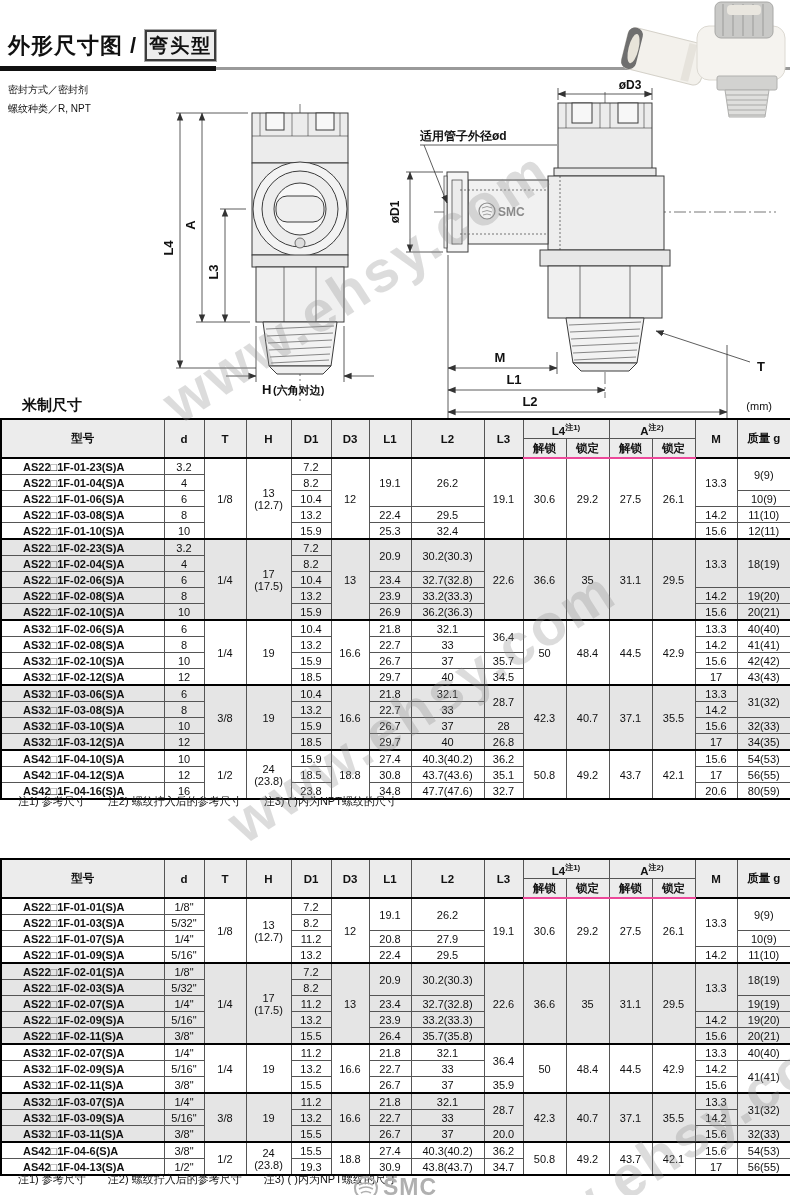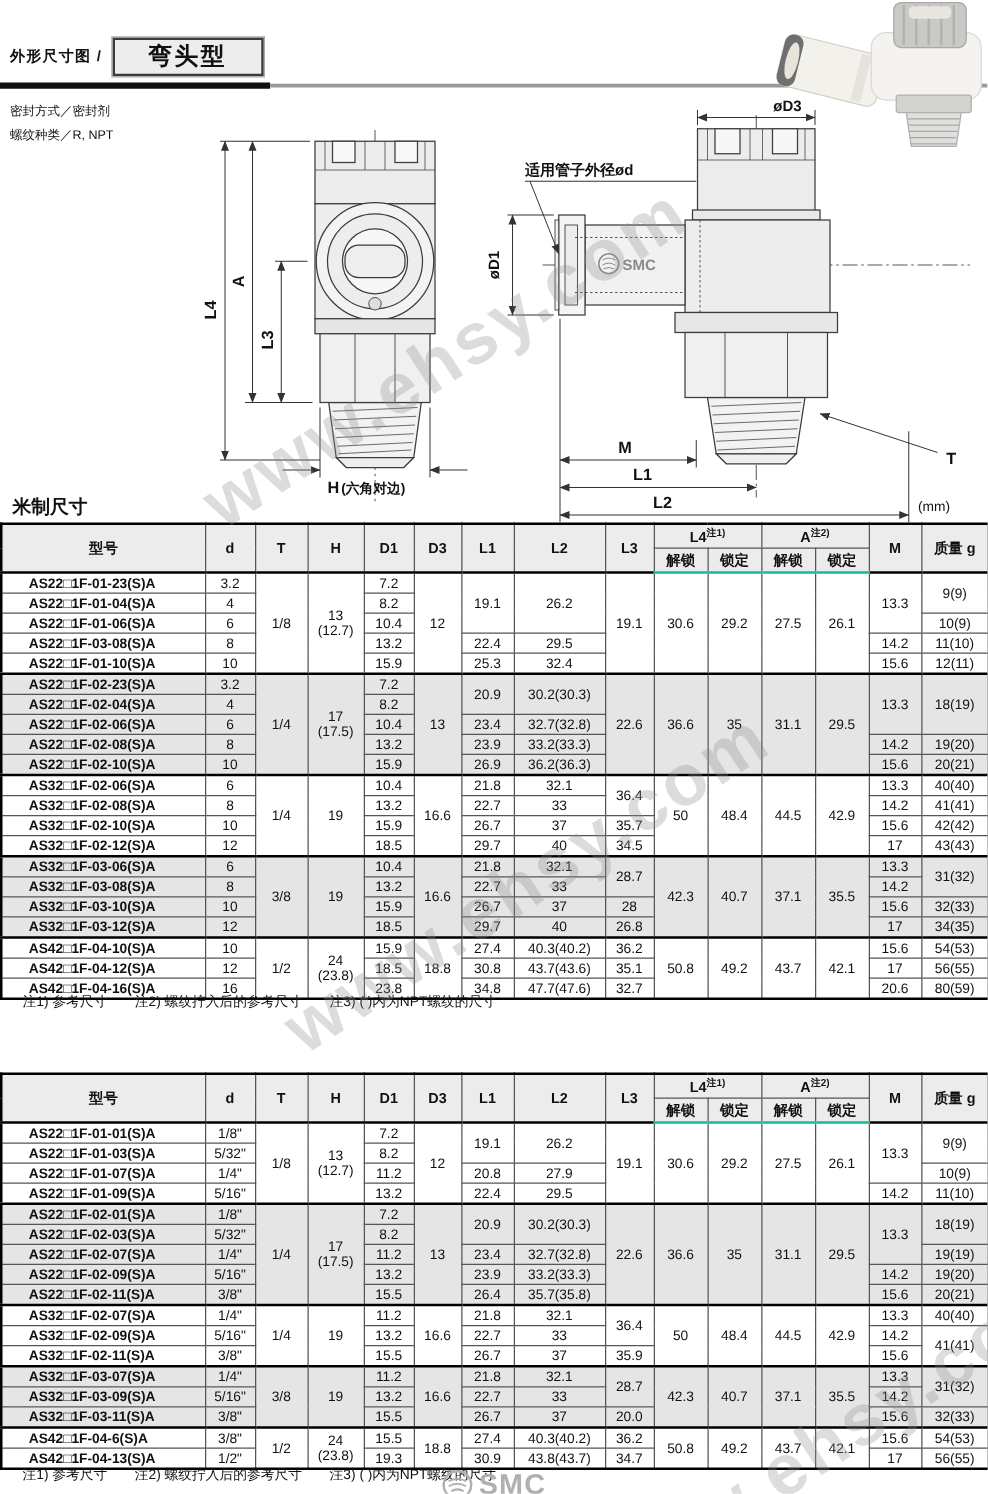--- a/index.html
+++ b/index.html
@@ -2,43 +2,43 @@
 <html><head>
 <meta charset="utf-8">
 <style>
   html,body{margin:0;padding:0;}
   body{
     width:790px;height:1195px;position:relative;overflow:hidden;background:#fff;
     font-family:"Liberation Sans","DejaVu Sans",sans-serif;color:#111;
   }
   
   .title-row{position:absolute;top:30px;left:8px;display:flex;align-items:center;gap:8px;z-index:4;}
-  .page-title{font-size:12px;font-weight:bold;letter-spacing:1px;text-align:center;}
+  .page-title{font-size:22px;font-weight:bold;letter-spacing:1px;text-align:center;}
   .type-badge{display:inline-block;border:2px solid #3c3c3c;outline:1px solid #aaa;background:#ededed;
-    padding:0 27px;font-size:19px;font-weight:bold;line-height:27px;letter-spacing:2px;}
+    padding:0 2px;font-size:19px;font-weight:bold;line-height:27px;letter-spacing:2px;}
   .rule-black{position:absolute;top:66px;left:0;width:216px;height:5px;background:#111;z-index:2;}
   .rule-gray{position:absolute;top:67px;left:216px;right:0;height:3px;background:#9a9a9a;z-index:1;}
   .subtitle{position:absolute;top:80px;left:8px;font-size:10px;font-weight:normal;line-height:19px;z-index:4;}
   
   #drawing{position:absolute;top:0;left:0;z-index:2;pointer-events:none;}
   #photo{position:absolute;top:0;right:0;z-index:3;pointer-events:none;}
   
-  .section-head{position:absolute;left:4px;width:760px;z-index:4;}
+  .section-head{position:absolute;left:16px;width:760px;z-index:4;}
   .section-title{position:absolute;left:6px;top:0;font-size:15px;font-weight:bold;}
   .unit-label{position:absolute;right:4px;top:4px;font-size:11px;}
   .dim-table{position:absolute;left:0;border-collapse:collapse;table-layout:fixed;width:790px;
     font-size:11px;z-index:4;background:#fff;}
   .dim-table th{font-weight:bold;background:#ececec;border:1px solid #555;height:18px;padding:0;font-size:11.5px;}
   .dim-table th sup{font-size:8px;font-weight:bold;}
   .dim-table td{border:1px solid #555;text-align:center;padding:0 1px;height:15px;line-height:12px;white-space:pre-line;}
   .dim-table td.model{text-align:left;padding-left:21px;font-weight:bold;}
   .dim-table tr.shade td{background:#e5e5e5;}
   .dim-table tbody tr.group-start td{border-top:2px solid #000;}
   .dim-table{border:2px solid #000;}
-  .dim-table thead tr:last-child th{border-bottom:2px solid #14b8a6;}
+  .dim-table thead tr:last-child th{border-bottom:2px solid #ec4899;}
   #metric-head{top:396px;height:20px;}
   #metric-table{top:418px;}
   #metric-note{top:794px;}
   #imperial-head{top:838px;height:20px;margin-top:48px;}
   #imperial-table{top:858px;}
   #imperial-note{top:1172px;}
   .note-line{position:absolute;left:18px;font-size:11px;z-index:4;}
   
   .watermark{position:absolute;font-size:58px;font-weight:bold;letter-spacing:3px;color:#8f8f8f;
     opacity:.30;white-space:nowrap;transform:rotate(-33deg);transform-origin:left top;z-index:10;pointer-events:none;}

